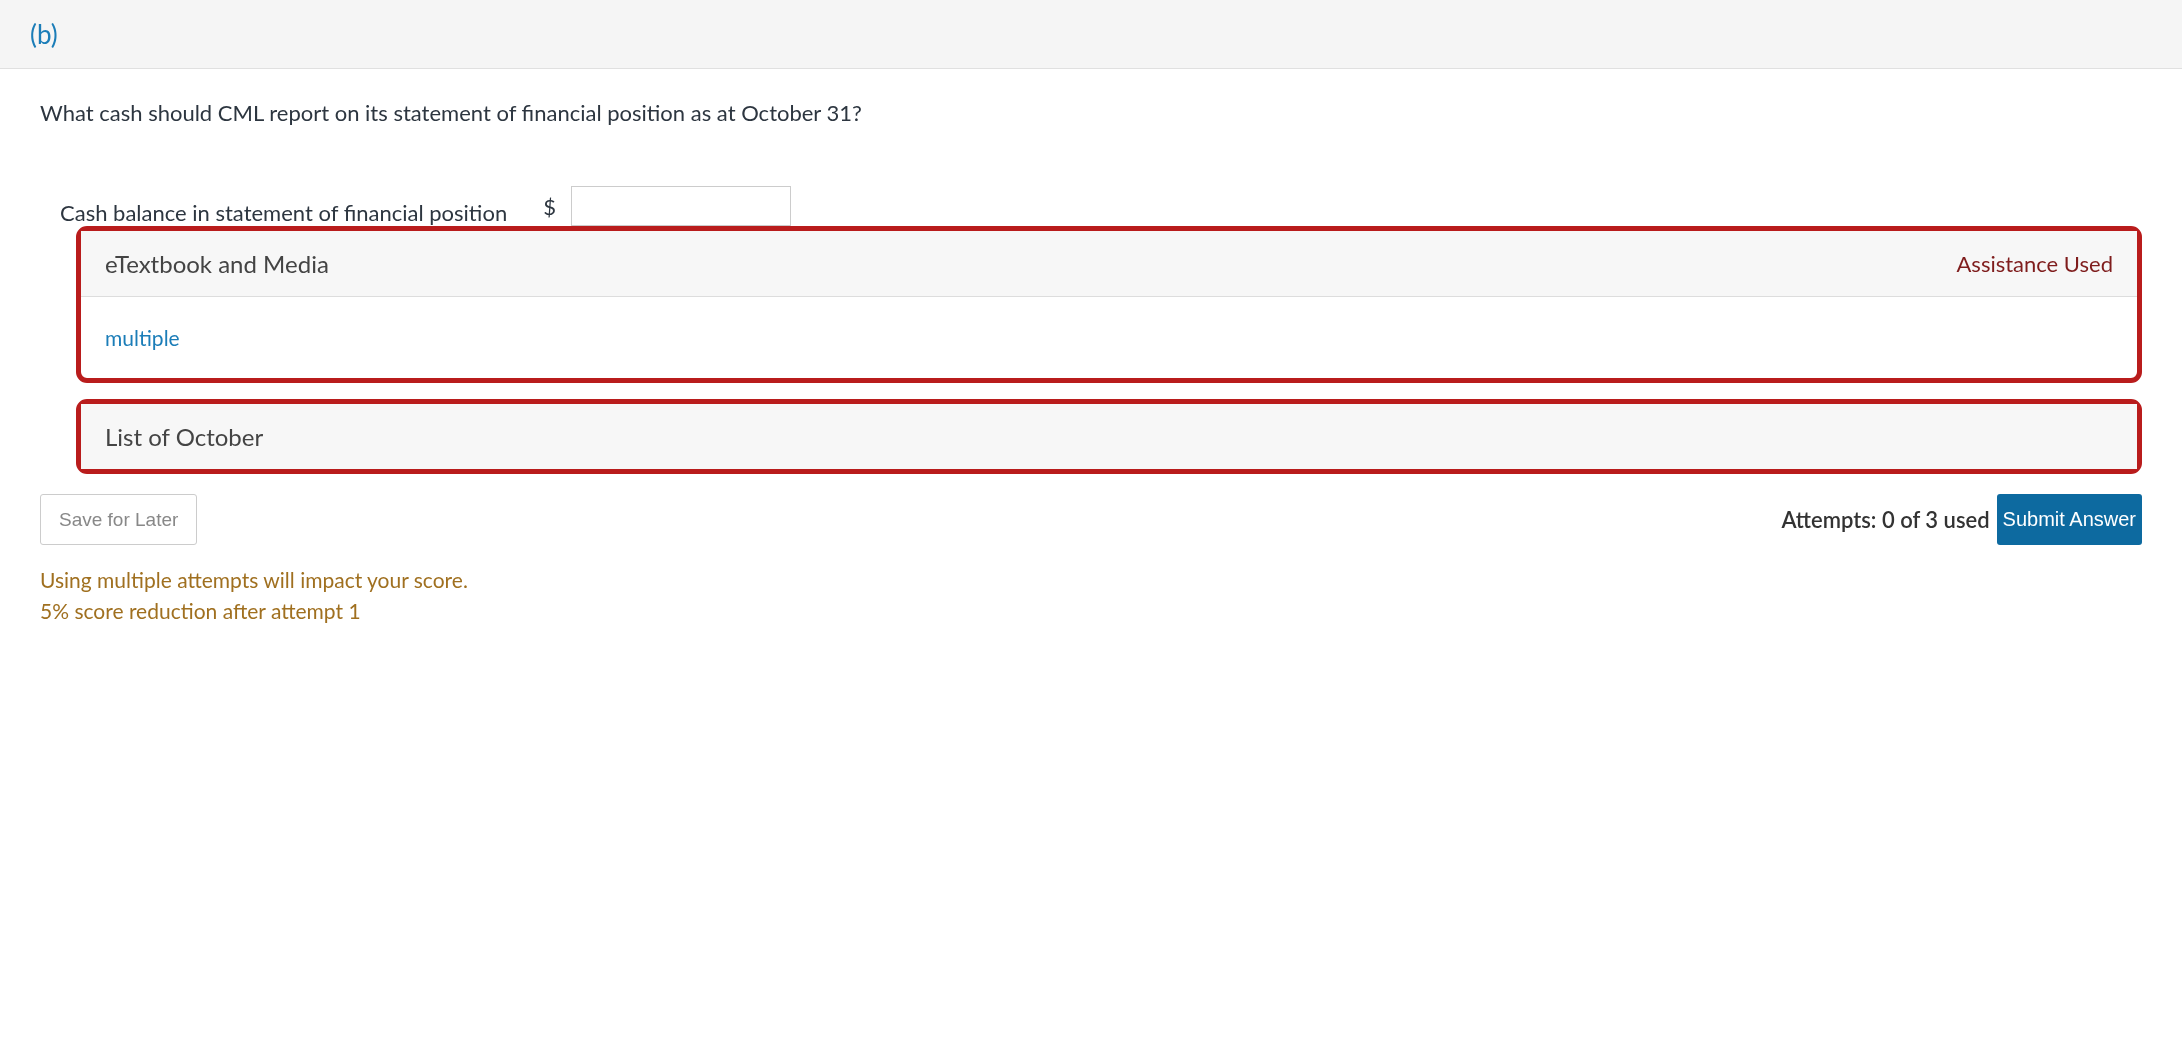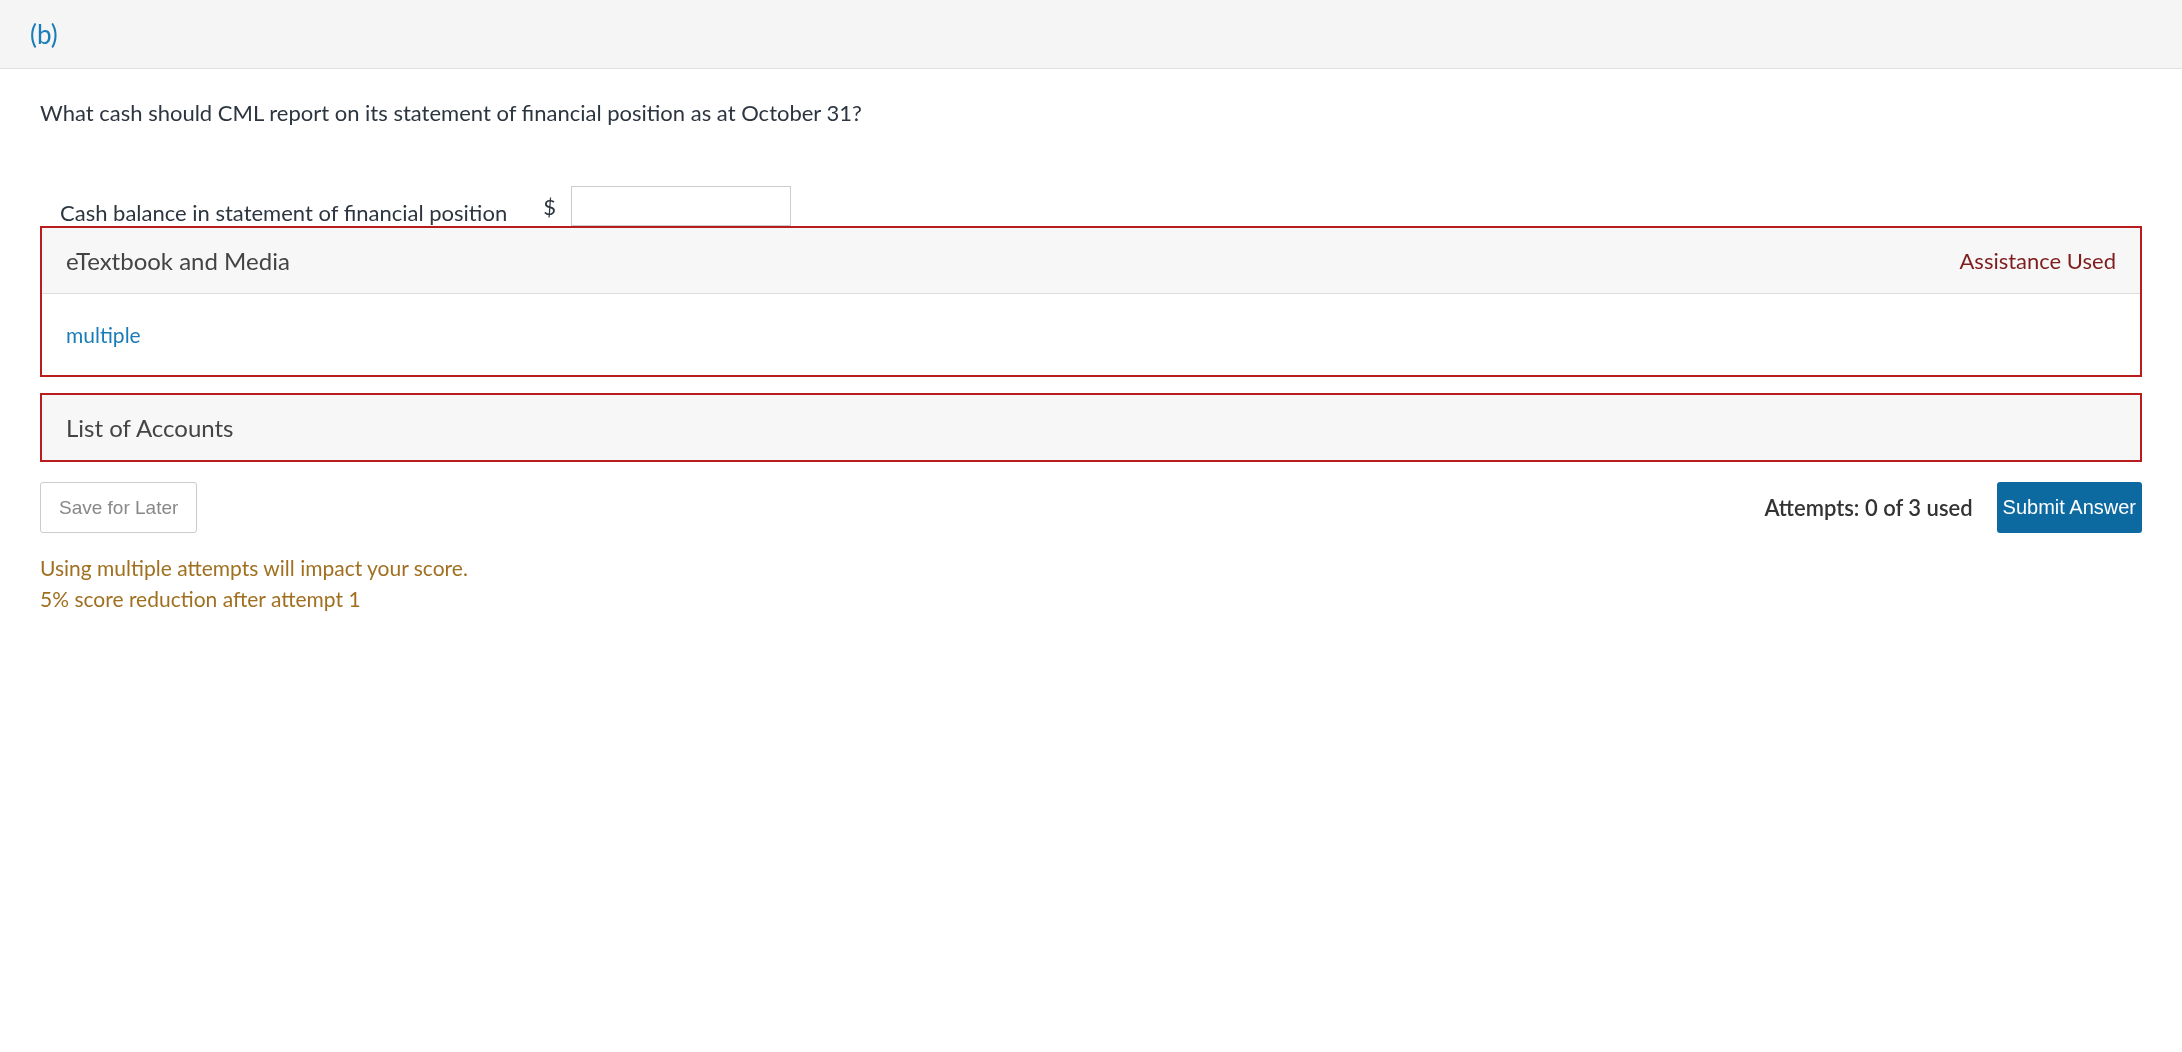--- a/index.html
+++ b/index.html
@@ -51,23 +51,24 @@
       font-size: 22px;
     }
     .amount-input {
       width: 220px;
       height: 40px;
       border: 1px solid #ccc;
       padding: 5px 10px;
       font-size: 18px;
     }
     .panel {
-      border: 2px solid #b91c1c;
-      border-radius: 0;
+      border: 5px solid #b91c1c;
+      border-radius: 11px;
       margin-bottom: 16px;
+      margin-left: 36px;
     }
     .panel-header {
       background: #f7f7f7;
       padding: 18px 24px;
       display: flex;
       justify-content: space-between;
       align-items: center;
       cursor: pointer;
     }
     .panel-title {
@@ -99,21 +100,21 @@
       border: 1px solid #ccc;
       color: #888;
       padding: 12px 18px;
       font-size: 19px;
       border-radius: 3px;
       cursor: pointer;
     }
     .footer-right {
       display: flex;
       align-items: center;
-      gap: 24px;
+      gap: 7px;
     }
     .attempts-text {
       color: #333;
       font-size: 22px;
       font-weight: 600;
     }
     .submit-btn {
       background: #0d6aa0;
       border: none;
       color: #fff;
@@ -154,21 +155,21 @@
       <span class="panel-title">eTextbook and Media</span>
       <span class="panel-right">Assistance Used</span>
     </div>
     <div class="panel-body">
       <a class="link">multiple</a>
     </div>
   </div>
 
   <div class="panel">
     <div class="panel-header">
-      <span class="panel-title">List of Accounts</span>
+      <span class="panel-title">List of October</span>
     </div>
   </div>
 
   <div class="footer">
     <button class="save-btn">Save for Later</button>
     <div class="footer-right">
       <span class="attempts-text">Attempts: 0 of 3 used</span>
       <button class="submit-btn">Submit Answer</button>
     </div>
   </div>

